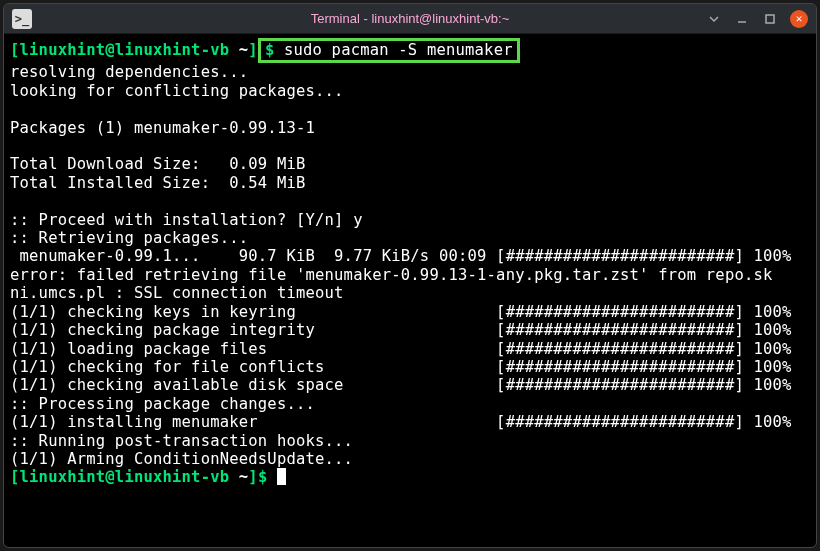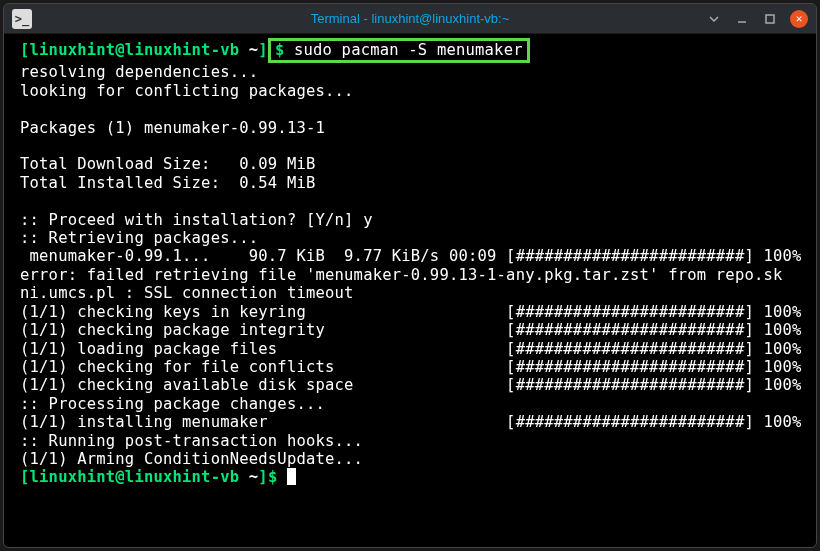--- a/index.html
+++ b/index.html
@@ -43,21 +43,21 @@
       justify-content: center;
       font-size: 12px;
       color: #333;
       font-weight: bold;
       margin-right: 6px;
     }
     .titlebar-title {
       position: absolute;
       left: 50%;
       transform: translateX(-50%);
-      color: #0ea5e9;
+      color: #f9a8d4;
       font-size: 13px;
       font-family: sans-serif;
     }
     .titlebar-controls {
       margin-left: auto;
       display: flex;
       gap: 12px;
       align-items: center;
     }
     .tb-btn {
@@ -78,21 +78,21 @@
       font-size: 11px;
       line-height: 18px;
       text-align: center;
     }
     .terminal-body {
       flex: 1;
       background: #000;
       color: #fff;
       font-size: 15.5px;
       line-height: 18.4px;
-      padding: 4px 16px;
+      padding: 4px 6px;
       font-family: "DejaVu Sans Mono", "Liberation Mono", monospace;
       white-space: pre;
       overflow: hidden;
       letter-spacing: 0.2px;
     }
     .green { color: #00e676; }
     .bold { font-weight: bold; }
     .highlight-box {
       border: 3px solid #5bd94a;
       padding: 0 4px 1px 4px;

